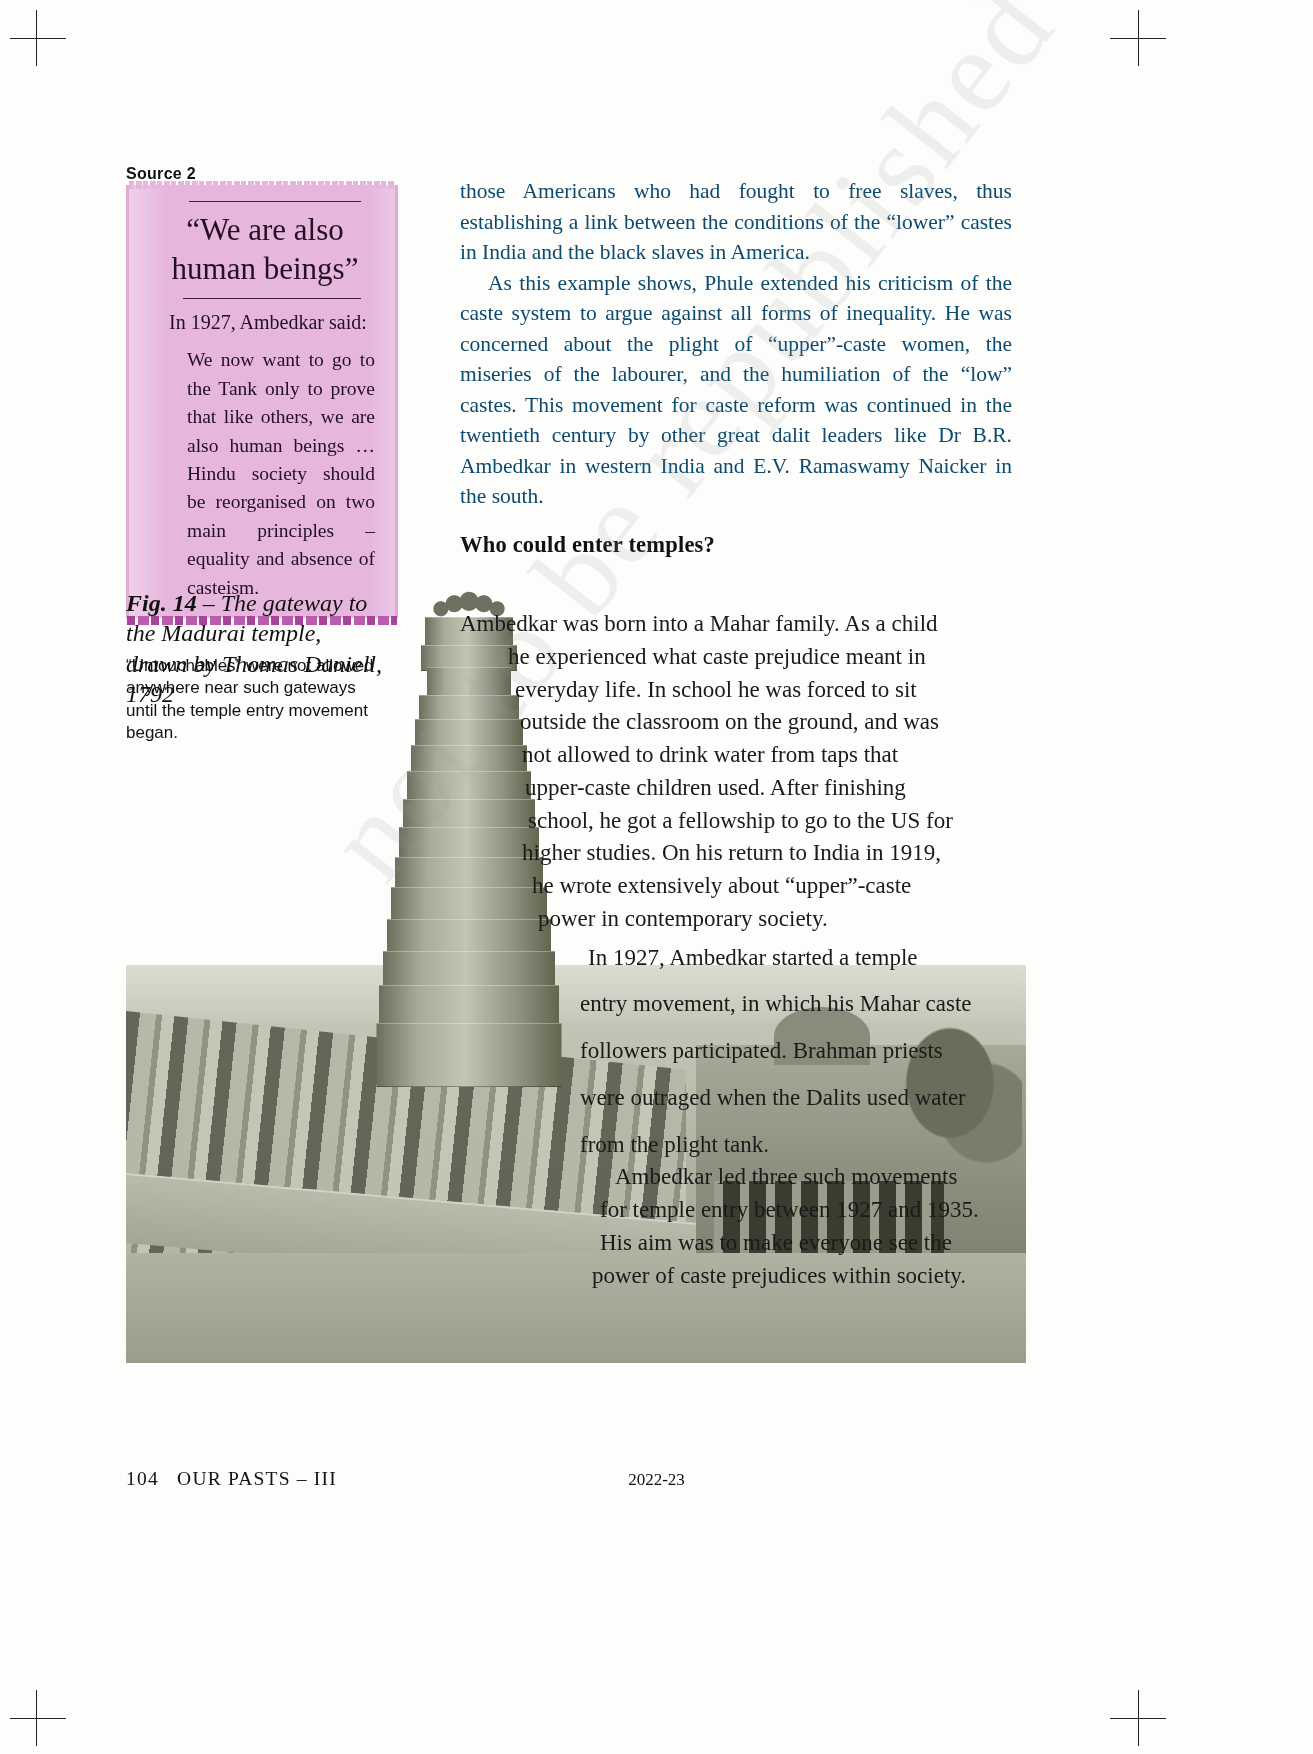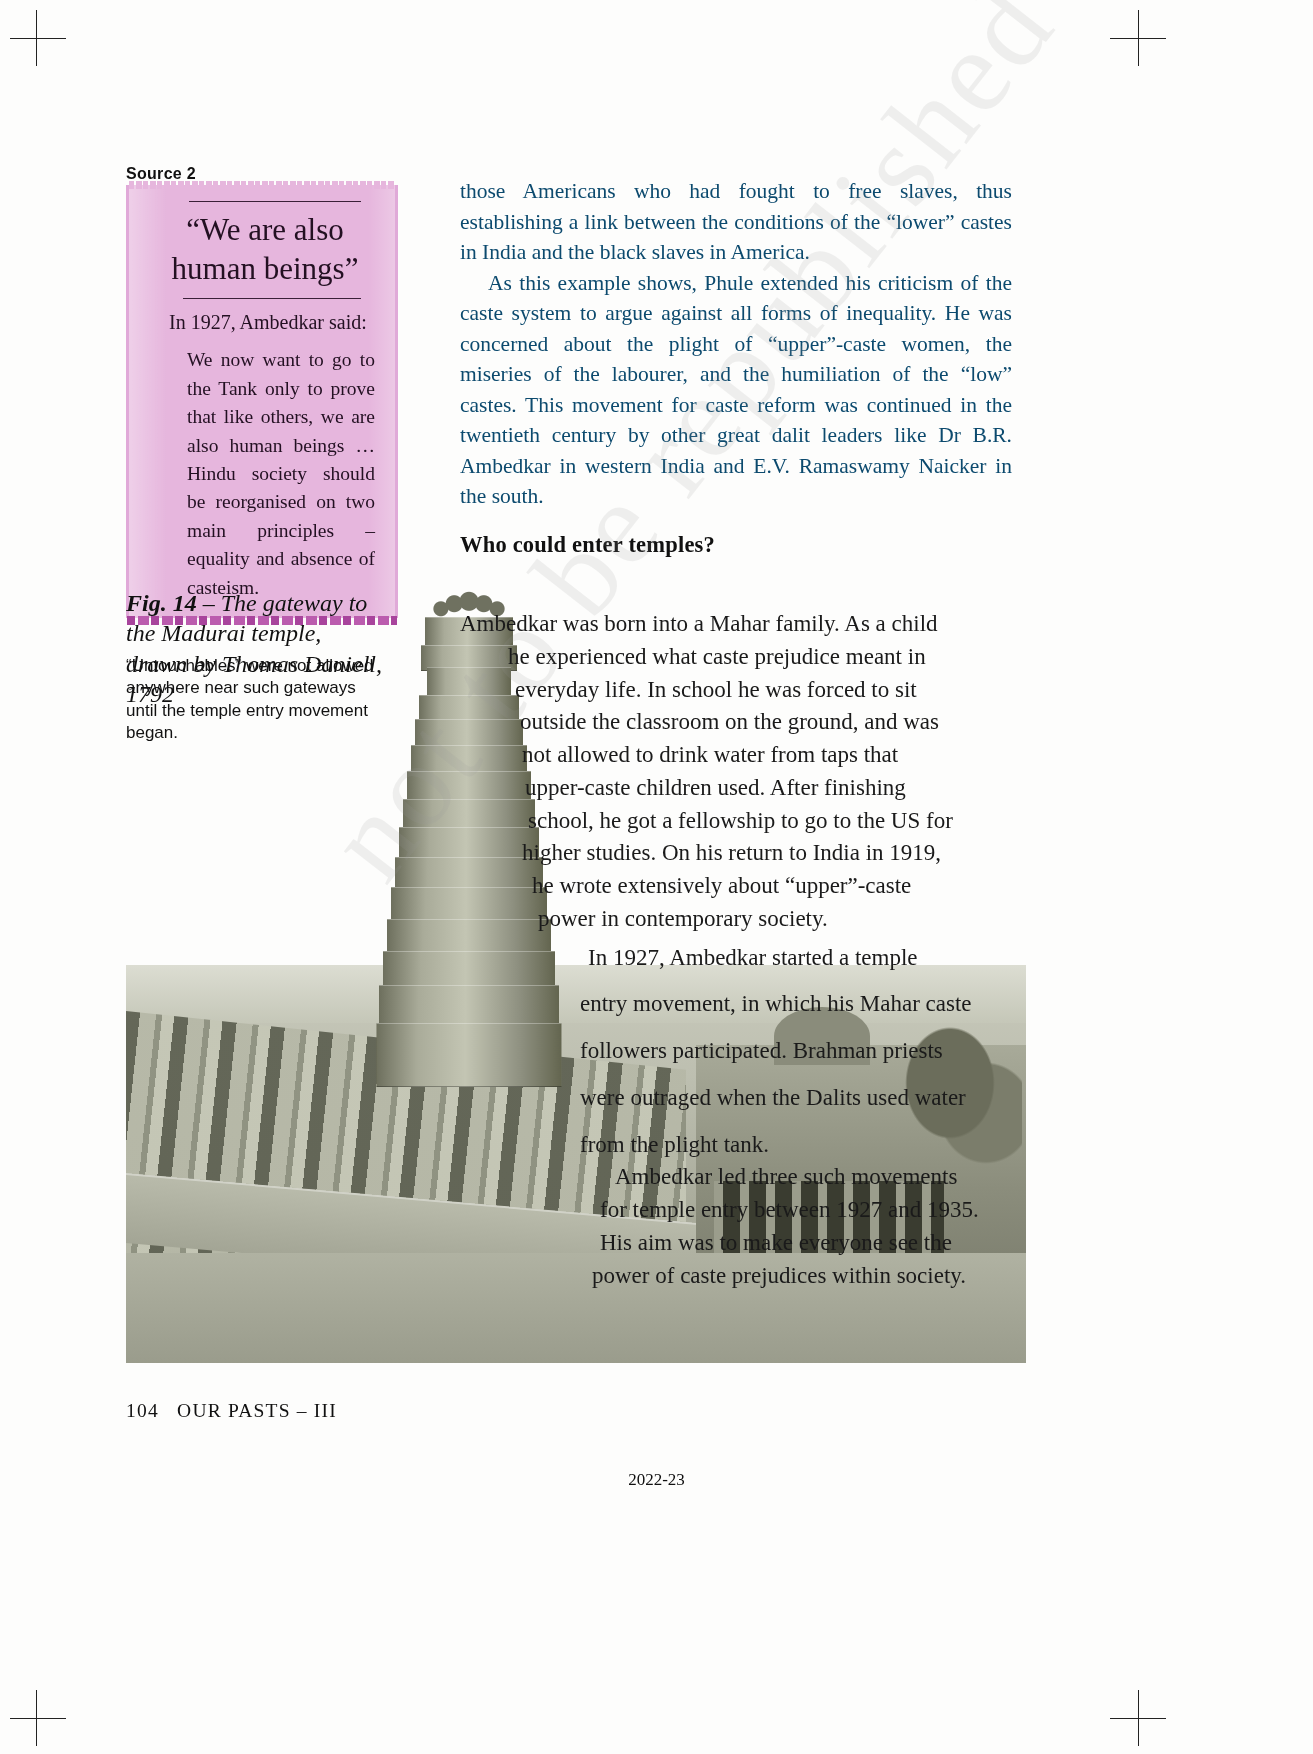--- a/index.html
+++ b/index.html
@@ -356,21 +356,21 @@
       radial-gradient(circle at 30% 55%, #6f7160 0 8px, transparent 9px),
       radial-gradient(circle at 50% 48%, #6f7160 0 9px, transparent 10px),
       radial-gradient(circle at 70% 55%, #6f7160 0 8px, transparent 9px),
       radial-gradient(circle at 88% 70%, #6f7160 0 7px, transparent 8px);
   }
 
   
   .footer-left {
     position: absolute;
     left: 126px;
-    top: 1400px;
+    top: 1468px;
     font-family: "Liberation Serif", serif;
     font-size: 19.5px;
     letter-spacing: 1.2px;
     color: #111;
   }
   .footer-center {
     position: absolute;
     left: 0;
     right: 0;
     top: 1470px;

